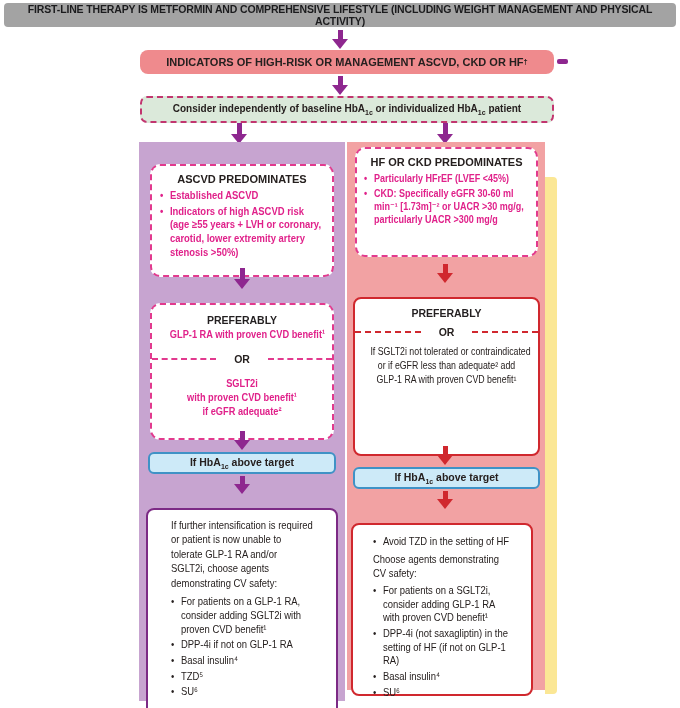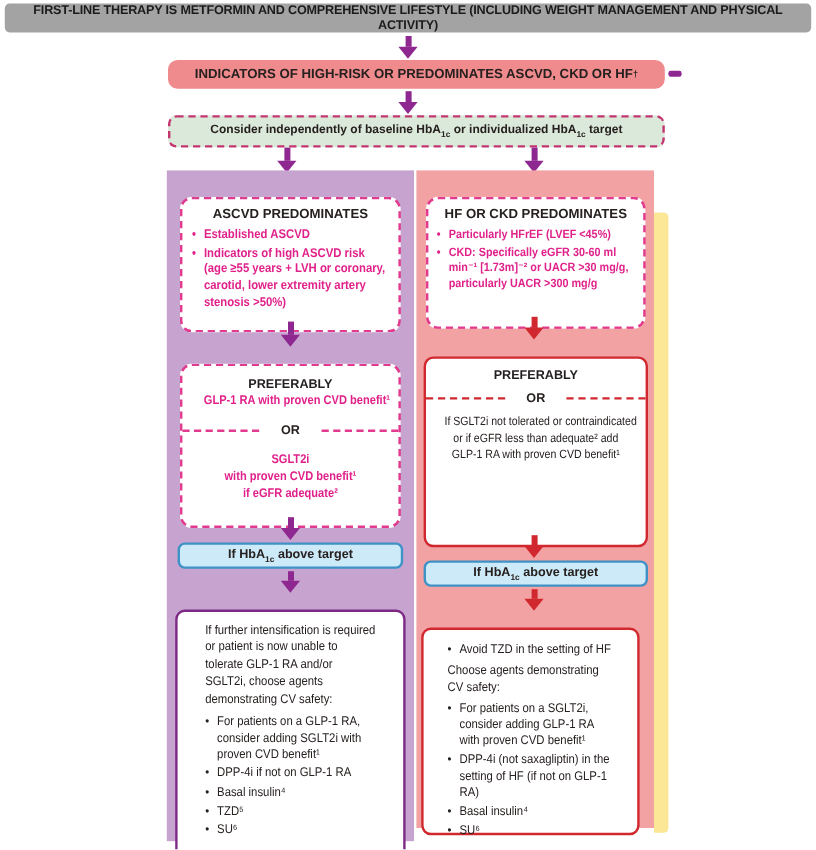--- a/index.html
+++ b/index.html
@@ -91,21 +91,21 @@
   .lpref { left: 150px; top: 291px; width: 184px; height: 137px; padding: 9px 8px; text-align: center; }
   .lpref .t { font-size: 10.5px; font-weight: 700; margin-bottom: 2px; }
   .lpref .o1 { font-size: 10.5px; }
   .lpref .ordiv { margin: 13px -8px 11px; }
   .lpref .o2 div { font-size: 10.5px; line-height: 1.35; }
   .lblue { left: 148px; top: 452px; width: 188px; height: 22px; }
   .lbot { left: 146px; top: 496px; width: 192px; height: 239px; padding: 8px 23px; font-size: 10.5px; line-height: 1.38; }
   .lbot .bullets { margin-top: 5px; }
 
   
-  .hf-box { left: 355px; top: 152px; width: 183px; height: 110px; padding: 7px 7px 4px; }
+  .hf-box { left: 355px; top: 135px; width: 183px; height: 110px; padding: 7px 7px 4px; }
   .hf-box .bullets { margin-top: 4px; }
   .rpref { left: 353px; top: 285px; width: 187px; height: 159px; padding: 8px 5px; text-align: center; }
   .rpref .t { font-size: 10.5px; font-weight: 700; margin-bottom: 3px; }
   .rpref .o div { font-size: 10px; line-height: 1.42; color: #26201f; }
   .rpref .ordiv { margin: 7px -5px 7px; }
   .rblue { left: 353px; top: 467px; width: 187px; height: 22px; }
   .rbot { left: 351px; top: 511px; width: 182px; height: 173px; padding: 8px 20px; font-size: 10.5px; line-height: 1.4; }
   .rbot .choose { margin: 3px 0 3px; }
 </style>
 </head>
@@ -116,32 +116,32 @@
   <div class="abs banner">
     <span>FIRST-LINE THERAPY IS METFORMIN AND COMPREHENSIVE LIFESTYLE (INCLUDING WEIGHT MANAGEMENT AND PHYSICAL ACTIVITY)</span>
   </div>
 
   <div class="abs arr purple" style="left:332px;top:30px;height:19px">
       <i class="s"></i>
       <i class="h"></i>
     </div>
 
   <div class="abs ind-box">
-    <span>INDICATORS OF HIGH-RISK OR PREDOMINATES ASCVD, CKD OR HF</span>
+    <span>INDICATORS OF HIGH-RISK OR MANAGEMENT ASCVD, CKD OR HF</span>
       <sup>†</sup>
   </div>
   <div class="abs stub"></div>
 
   <div class="abs arr purple" style="left:332px;top:76px;height:19px">
       <i class="s"></i>
       <i class="h"></i>
     </div>
 
   <div class="abs consider-box">
-    <span><span>Consider independently of baseline HbA</span><span class="sb">1c</span><span> or individualized HbA</span><span class="sb">1c</span><span> target</span></span>
+    <span><span>Consider independently of baseline HbA</span><span class="sb">1c</span><span> or individualized HbA</span><span class="sb">1c</span><span> patient</span></span>
   </div>
 
   <div class="abs arr purple" style="left:231px;top:123px;height:21px">
       <i class="s"></i>
       <i class="h"></i>
     </div>
   <div class="abs arr purple" style="left:437px;top:123px;height:21px">
       <i class="s"></i>
       <i class="h"></i>
     </div>

